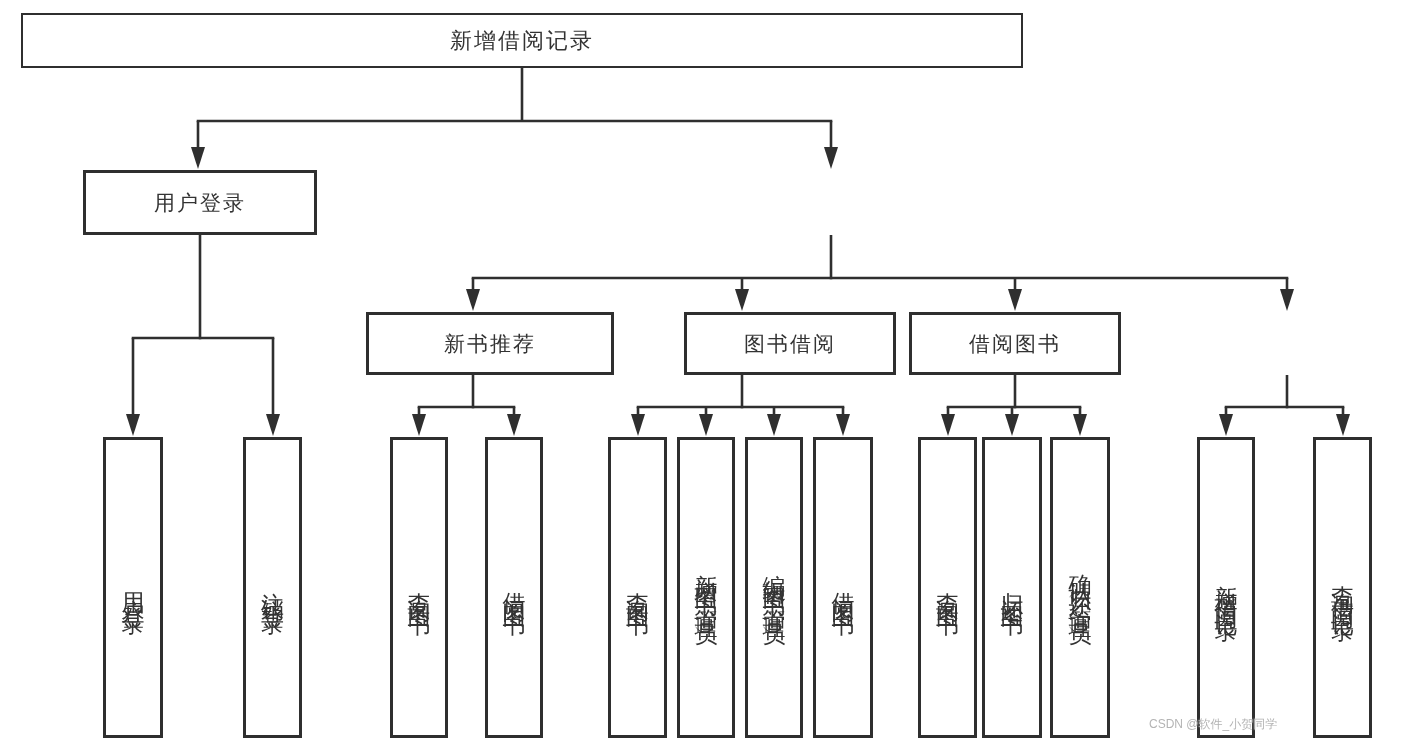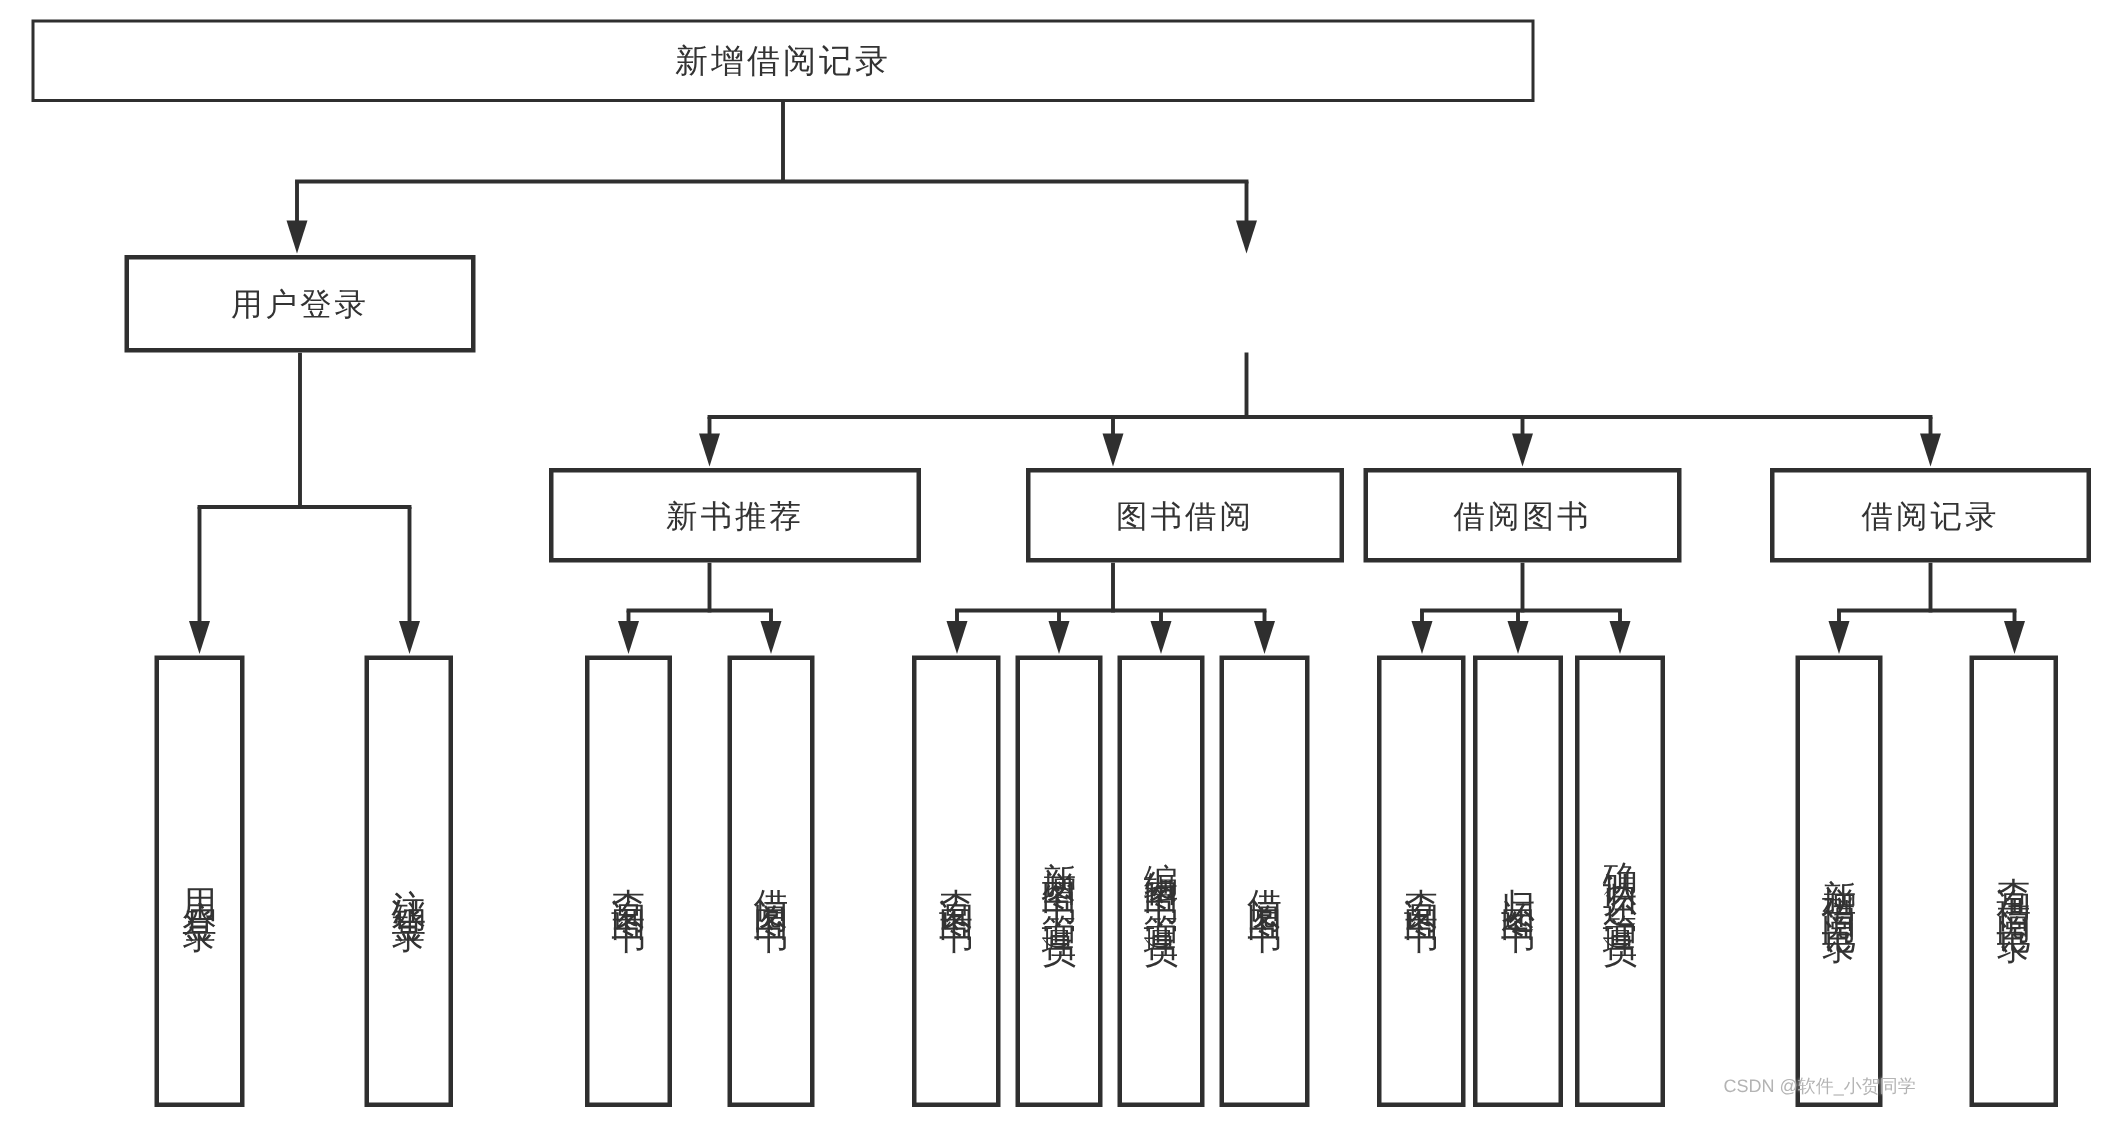--- a/index.html
+++ b/index.html
@@ -132,23 +132,20 @@
 
   <div class="node h" style="left:366px;top:312px;width:248px;height:63px;">
     <span>新书推荐</span>
   </div>
   <div class="node h" style="left:636px;top:312px;width:212px;height:63px;margin-left:48px;">
     <span>图书借阅</span>
   </div>
   <div class="node h" style="left:909px;top:312px;width:212px;height:63px;">
     <span>借阅图书</span>
   </div>
-  <div class="node h" style="left:1180px;top:312px;width:214px;height:63px;">
-    <span>借阅记录</span>
-  </div>
 
   <div class="node v" style="left:103px;width:60px;">
     <span class="vtxt">用户登录</span>
   </div>
   <div class="node v" style="left:243px;">
     <span class="vtxt">注销登录</span>
   </div>
 
   <div class="node v" style="left:390px;width:58px;">
     <span class="vtxt">查询图书</span>

